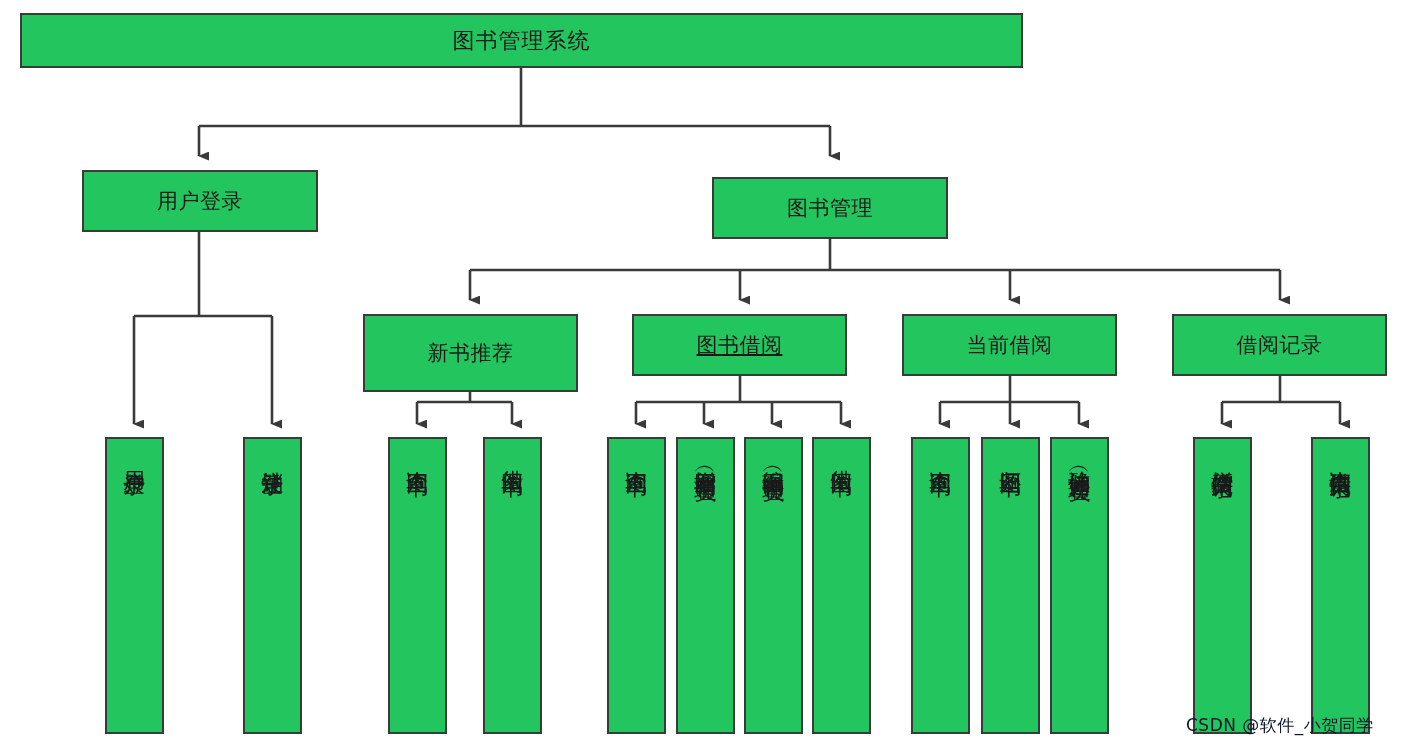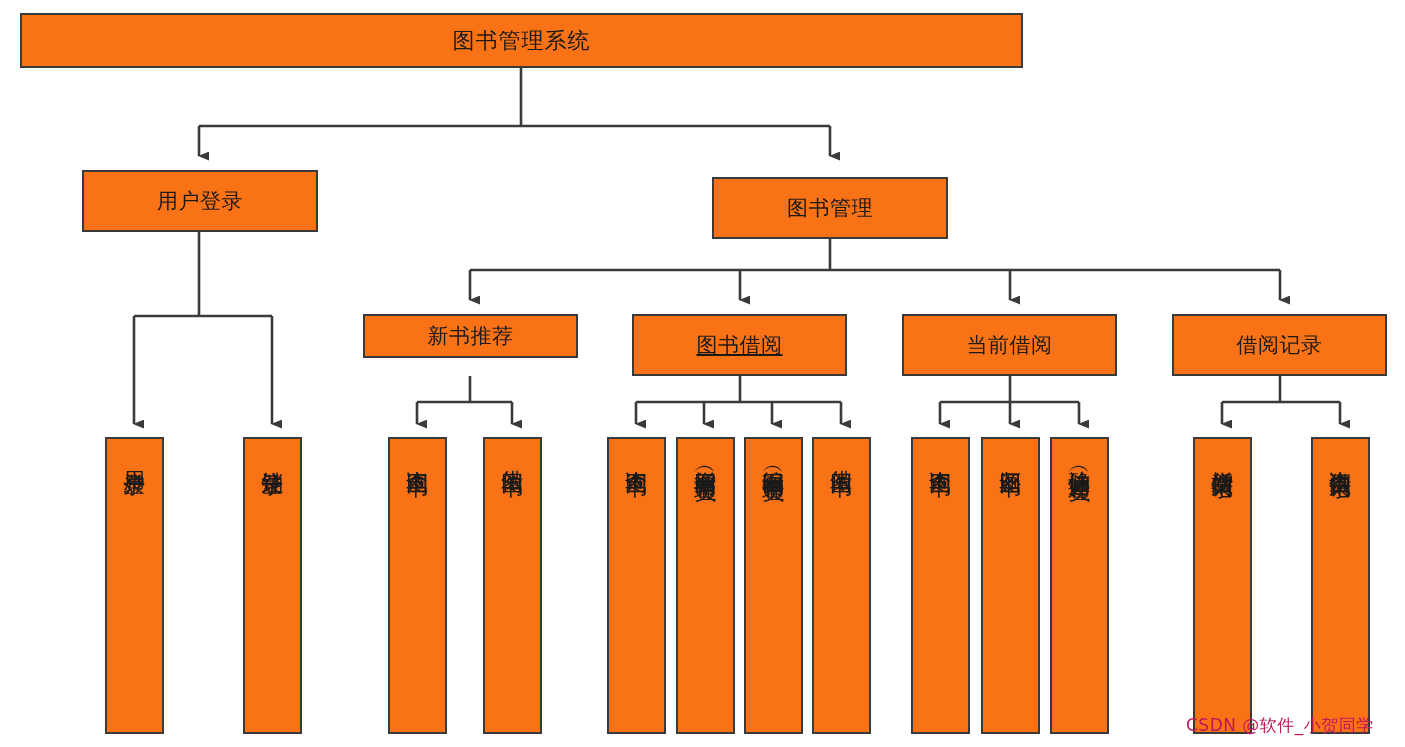--- a/index.html
+++ b/index.html
@@ -23,21 +23,21 @@
     left: 0;
     top: 0;
     width: 1405px;
     height: 747px;
     pointer-events: none;
   }
   .node {
     position: absolute;
     box-sizing: border-box;
     border: 2.5px solid #3a3a3a;
-    background: #f97316;
+    background: #22c55e;
     display: flex;
     align-items: center;
     justify-content: center;
     color: #1a1a1a;
     z-index: 2;
   }
   .node .label {
     display: block;
     text-align: center;
     line-height: 1.18;
@@ -64,21 +64,21 @@
     font-size: 22px;
     line-height: 1.06;
     letter-spacing: 1.5px;
     white-space: nowrap;
   }
   .watermark {
     position: absolute;
     left: 1186px;
     top: 714px;
     font-size: 17px;
-    color: #be185d;
+    color: #0f172a;
     letter-spacing: 0.5px;
     white-space: nowrap;
     z-index: 5;
     font-family: "DejaVu Sans", "Liberation Sans", sans-serif;
   }
 </style>
 </head>
 <body>
 
 <div id="canvas">
@@ -138,21 +138,21 @@
   </div>
 
   <div class="node horiz" style="left:82px; top:170px; width:236px; height:62px;">
     <span class="label">用户登录</span>
   </div>
 
   <div class="node horiz" style="left:712px; top:177px; width:236px; height:62px;">
     <span class="label">图书管理</span>
   </div>
 
-  <div class="node horiz" style="left:363px; top:314px; width:215px; height:44px;">
+  <div class="node horiz" style="left:363px; top:314px; width:215px; height:78px;">
     <span class="label">新书推荐</span>
   </div>
 
   <div class="node horiz" style="left:632px; top:314px; width:215px; height:62px;text-decoration:underline;">
     <span class="label">图书借阅</span>
   </div>
 
   <div class="node horiz" style="left:1172px; top:314px; width:215px; height:62px;">
     <span class="label">借阅记录</span>
   </div>

